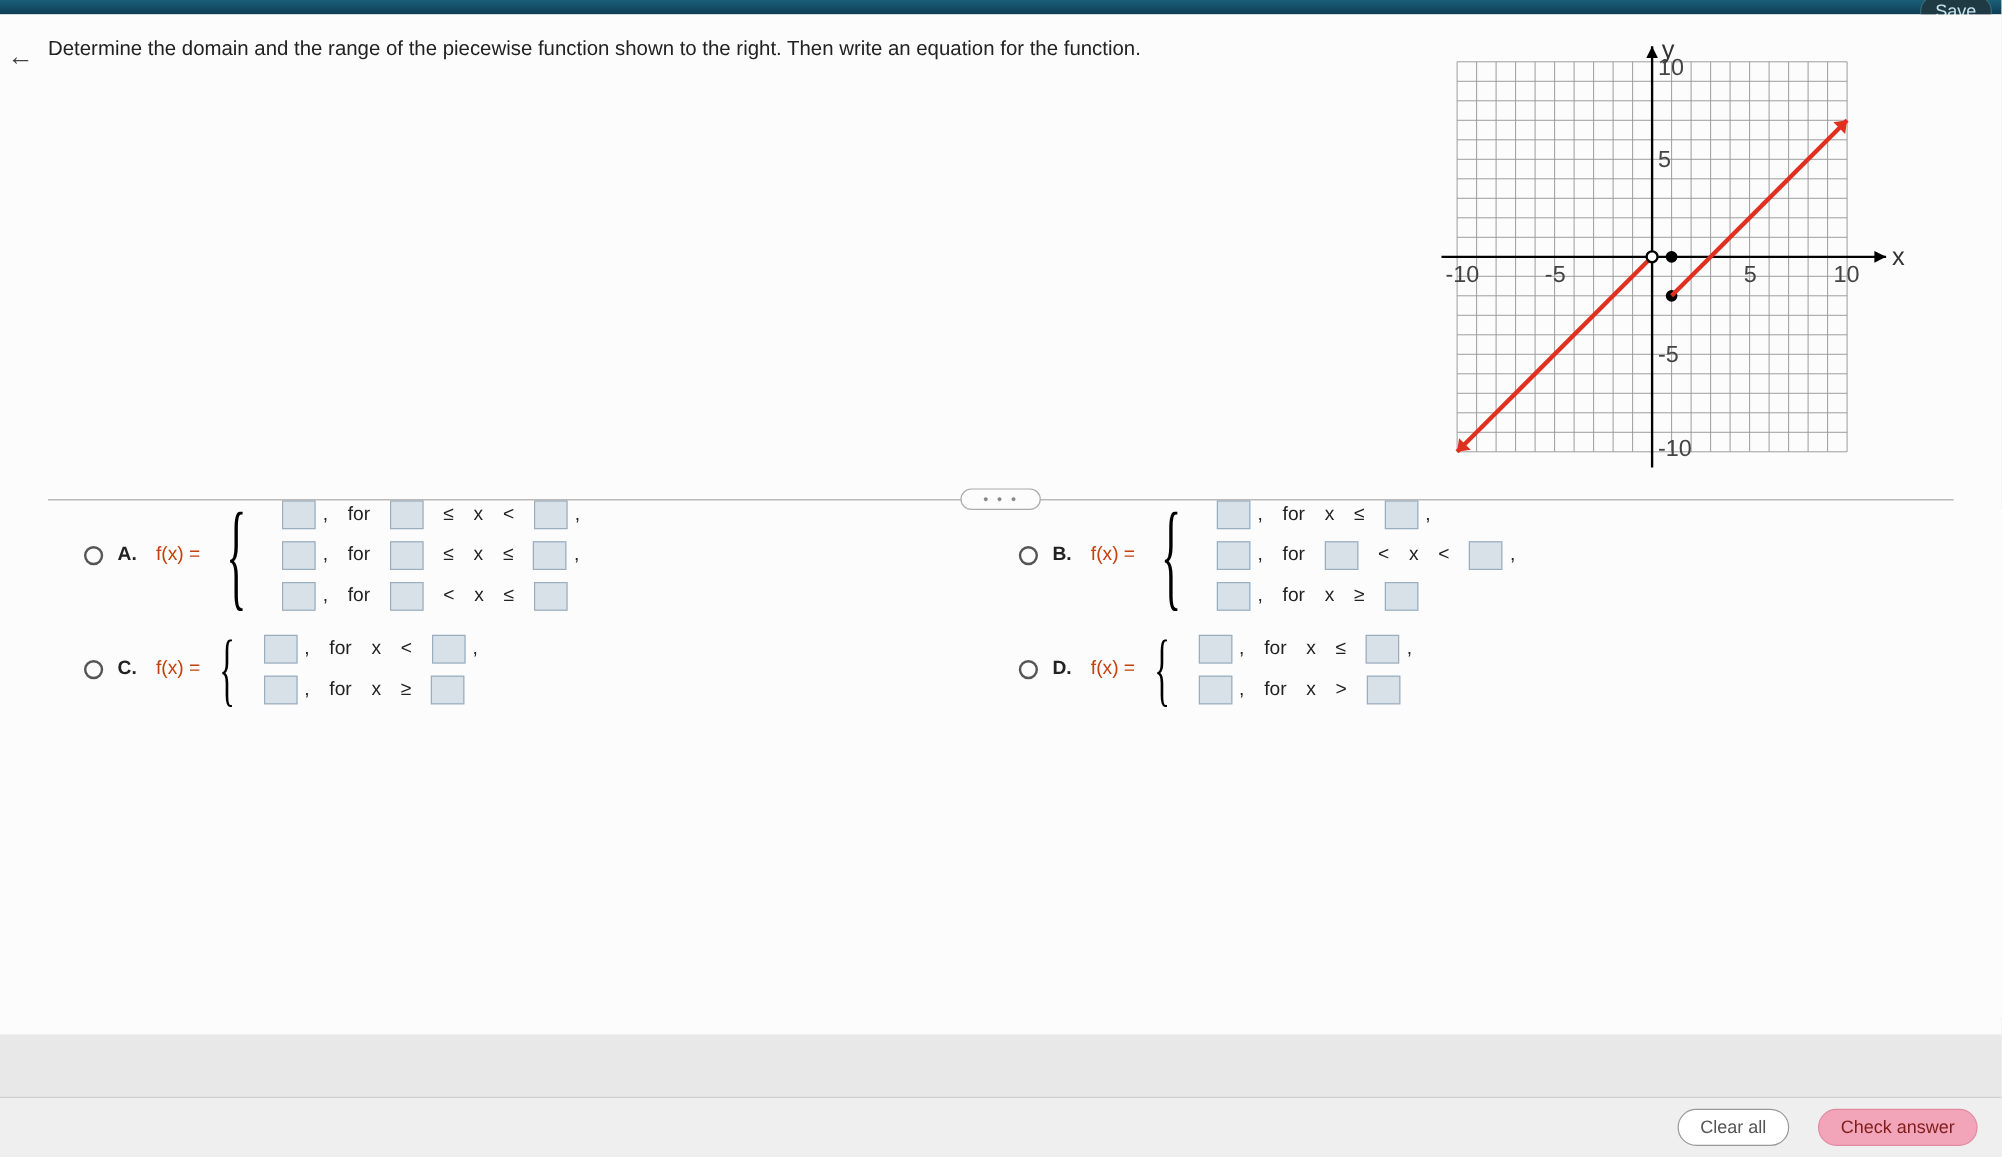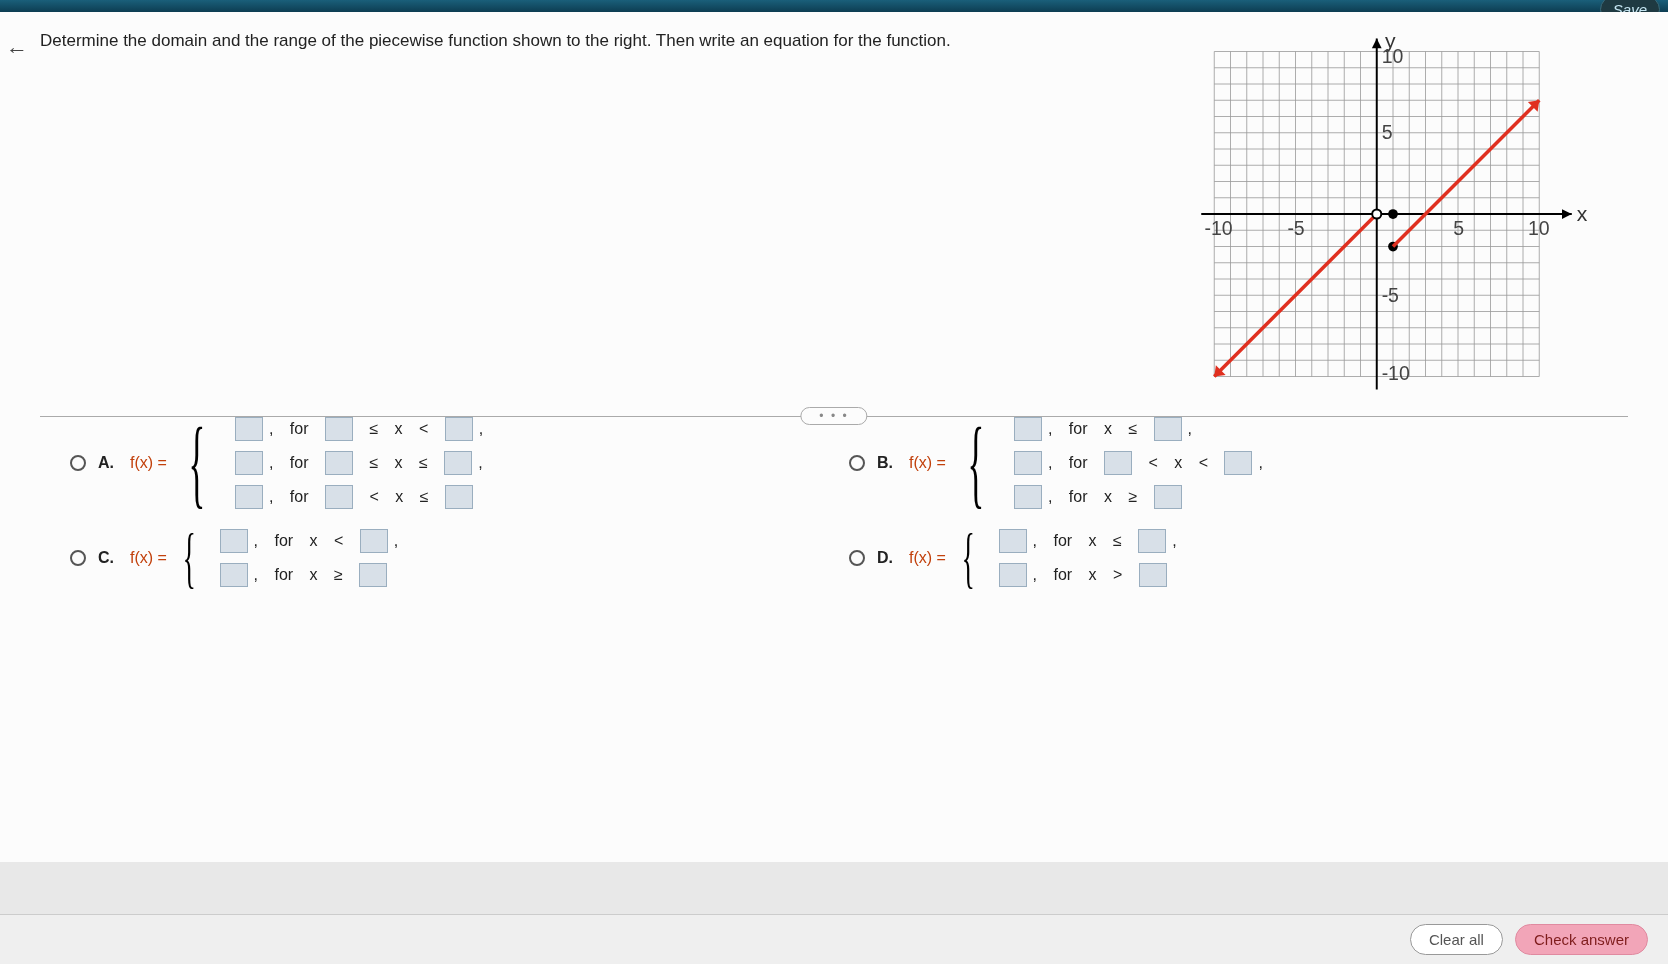--- a/index.html
+++ b/index.html
@@ -1,38 +1,38 @@
 <!DOCTYPE html>
 <html><head>
 <meta charset="utf-8">
 <style>
 * { box-sizing: border-box; margin: 0; padding: 0; }
 body { font-family: Arial, sans-serif; font-size: 16px; background: #e8e8e8; width: 1668px; height: 964px; position: relative; overflow: hidden; }
-.topbar { background: linear-gradient(#1a5f7a, #0d3d52); height: 12px; width: 100%; position: relative; font-style: italic; }
+.topbar { background: linear-gradient(#1a5f7a, #0d3d52); height: 12px; width: 100%; position: relative; }
 .save-btn { position: absolute; right: 8px; top: -4px; background: #1f3a42; color: #c4e4f0; padding: 4px 12px; border-radius: 16px; font-size: 15px; border: 1px solid #3a6b7a; }
 .main { background: #fcfcfc; padding: 12px 40px 12px 40px; width: 100%; height: 850px; position: relative; }
 .back-icon { position: absolute; left: 6px; top: 22px; font-size: 22px; color: #444; }
 .question-row { display: flex; gap: 2px; }
 .question-text { flex: 1; color: #222; line-height: 1.5; font-size: 17px; padding-top: 4px; }
 .graph-area { width: 390px; height: 380px; position: relative; flex-shrink: 0; margin-right: 40px; }
 .divider { border: none; border-top: 1px solid #aaa; margin: 12px 0 0 0; position: relative; }
 .divider-pill { position: absolute; left: 50%; top: -10px; transform: translateX(-50%); background: #fcfcfc; border: 1px solid #aaa; border-radius: 12px; padding: 1px 18px; color: #888; font-size: 12px; letter-spacing: 2px; }
 .instruction { color: #222; font-size: 16px; margin: 28px 0 22px 60px; }
 .write-eq { color: #222; font-size: 17px; margin: 0 0 18px 12px; }
 .choices { display: grid; grid-template-columns: 50% 50%; row-gap: 18px; padding-left: 30px; }
 .choice { display: flex; align-items: center; gap: 12px; }
 .radio { width: 16px; height: 16px; border: 2px solid #555; border-radius: 50%; flex-shrink: 0; cursor: pointer; }
 .choice-label { font-weight: bold; color: #222; }
 .fx { color: #c2410c; margin-left: 4px; }
 .brace { font-size: 100px; font-family: serif; color: #000; line-height: 0.9; margin: 0 2px 0 -6px; transform: scaleX(0.35); display: inline-block; }
 .brace-sm { font-size: 68px; transform: scaleX(0.4); }
 .cases { display: flex; flex-direction: column; gap: 10px; }
 .case-row { display: flex; align-items: center; gap: 6px; color: #222; white-space: nowrap; }
 .ans-box { width: 28px; height: 24px; background: #d8e0e8; border: 1px solid #9aaebf; display: inline-block; }
-.footer { position: absolute; bottom: 0; left: 0; right: 0; height: 50px; background: #efefef; border-top: 1px solid #ccc; display: flex; justify-content: flex-end; align-items: center; padding-right: 20px; gap: 12px; }
+.footer { position: absolute; bottom: 0; left: 0; right: 0; height: 50px; background: #efefef; border-top: 1px solid #ccc; display: flex; justify-content: flex-end; align-items: center; padding-right: 20px; gap: 24px; }
 .pill-btn { border: 1px solid #999; border-radius: 18px; padding: 6px 18px; background: #fff; color: #555; font-size: 15px; }
 .pill-btn.primary { background: #f2a5b8; border-color: #e08aa0; color: #7f1d1d; }
 svg.graph { width: 100%; height: 100%; }
 </style>
 </head>
 <body>
 
 <div class="topbar">
   <span class="save-btn">Save</span>
 </div>

